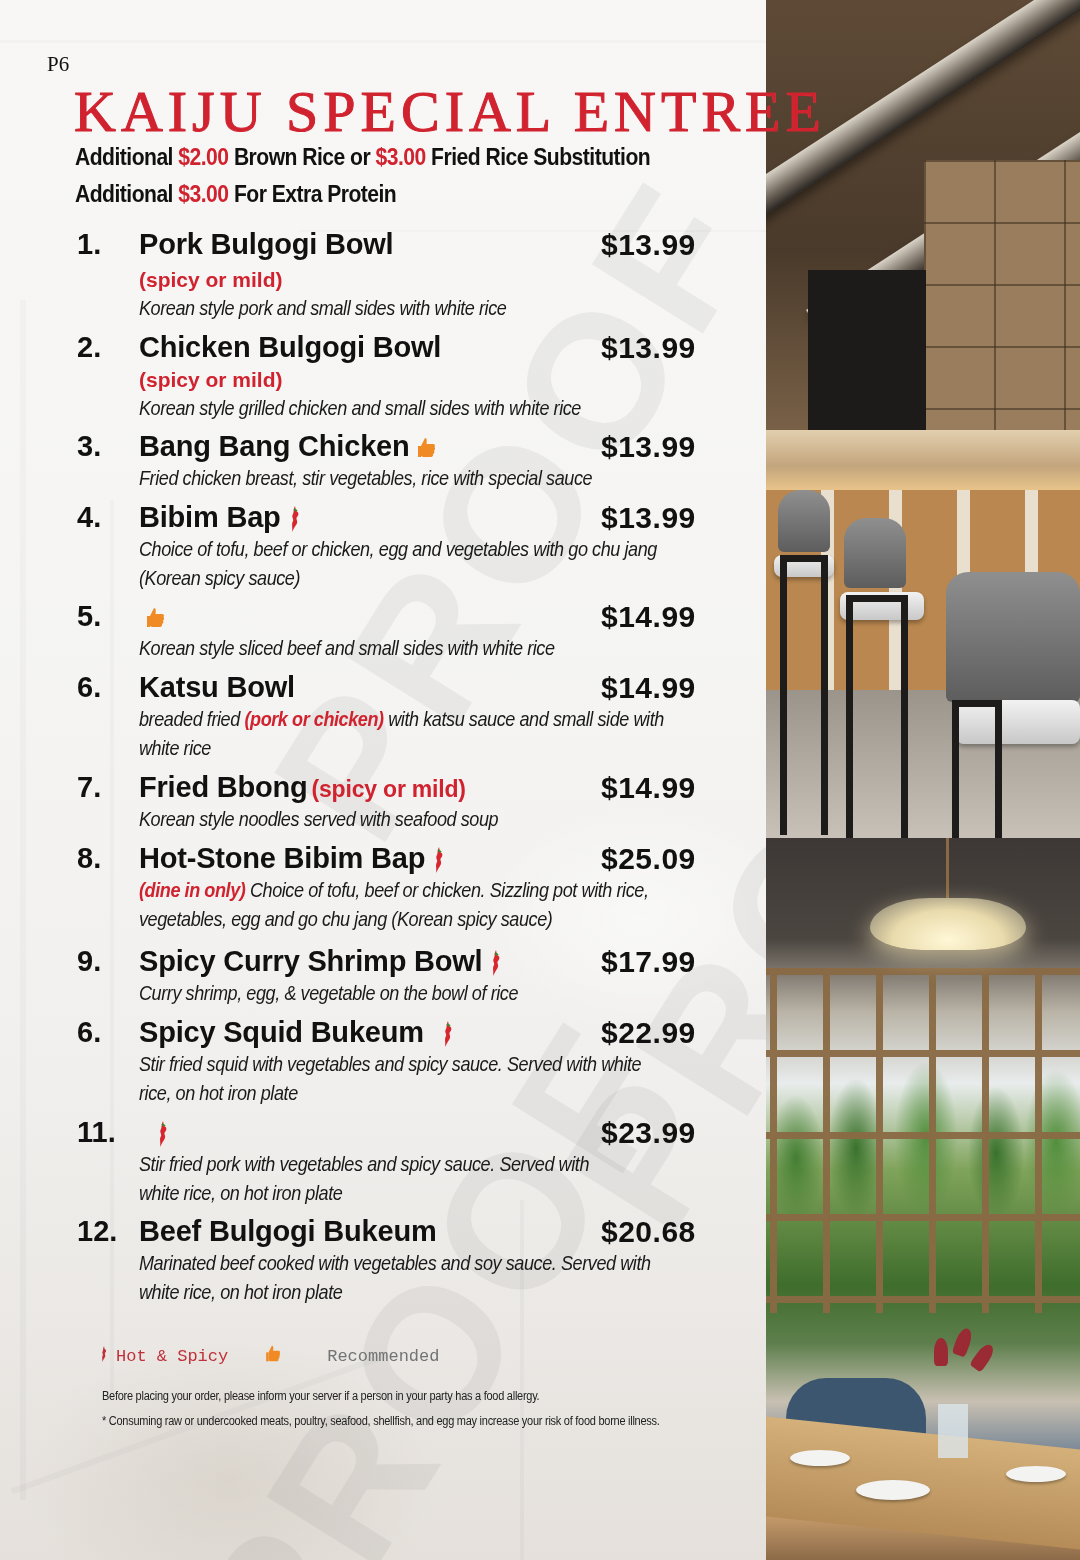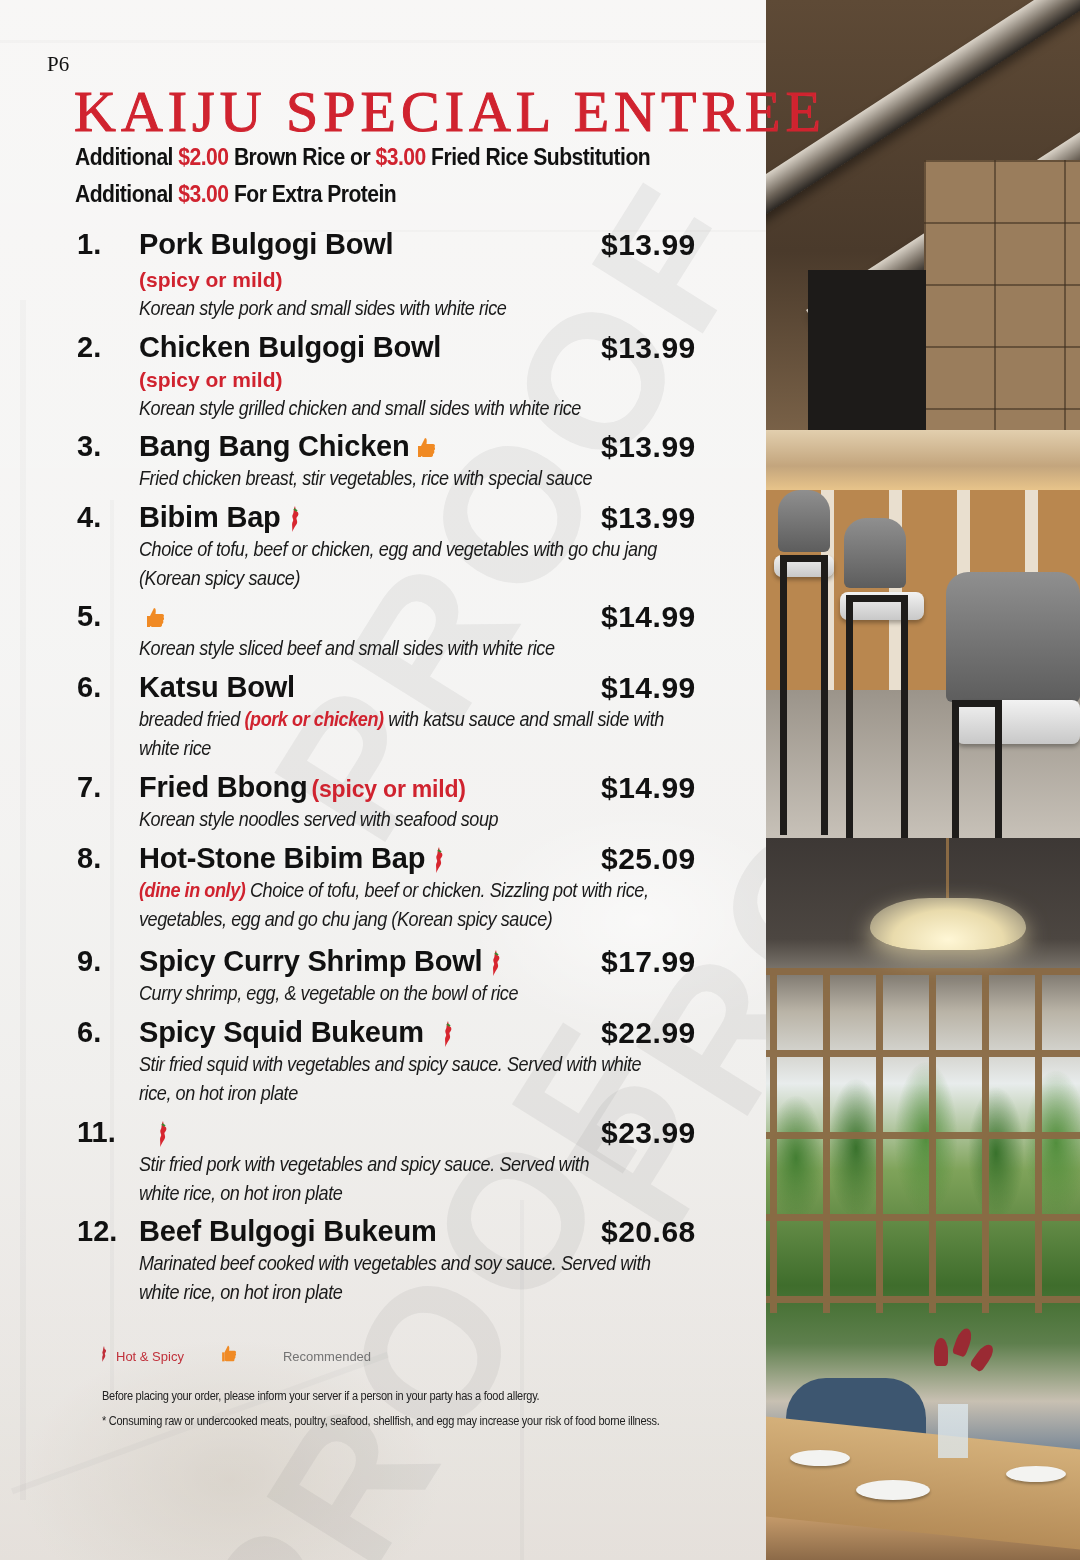--- a/index.html
+++ b/index.html
@@ -185,21 +185,21 @@
   }
   .item-desc .red { color: #d0232f; font-weight: 700; font-style: normal; font-style: italic; }
 
   .icon { display: inline-block; vertical-align: middle; margin-left: 8px; }
   .icon svg { display: block; }
 
   .legend {
     position: absolute; top: 1345px; left: 100px; display: flex; align-items: center;
   }
   .legend-item { display: flex; align-items: center; margin-right: 38px; }
-  .legend-label { font-family: Liberation Sans, sans-serif; font-size: 13px; }
+  .legend-label { font-family: Liberation Mono, monospace; font-size: 17px; }
   .legend-label.spicy { color: #c0303a; }
   .legend-label.rec { color: #737373; margin-left: 40px; }
 
   .notice {
     position: absolute; left: 102px; font-family: "Liberation Sans", sans-serif;
     font-size: 12.5px; color: #222; letter-spacing: -0.3px;
     transform: scaleX(0.88); transform-origin: left top; white-space: nowrap;
   }
 </style>
 </head>

